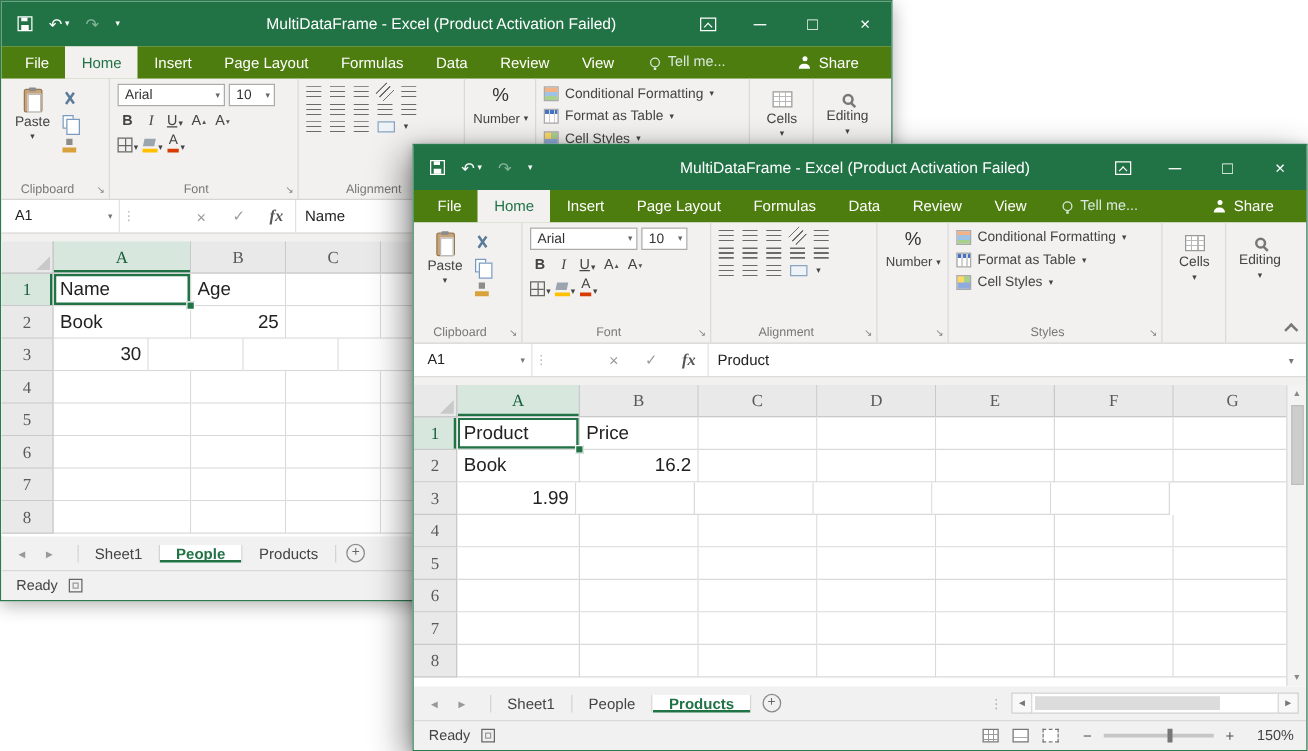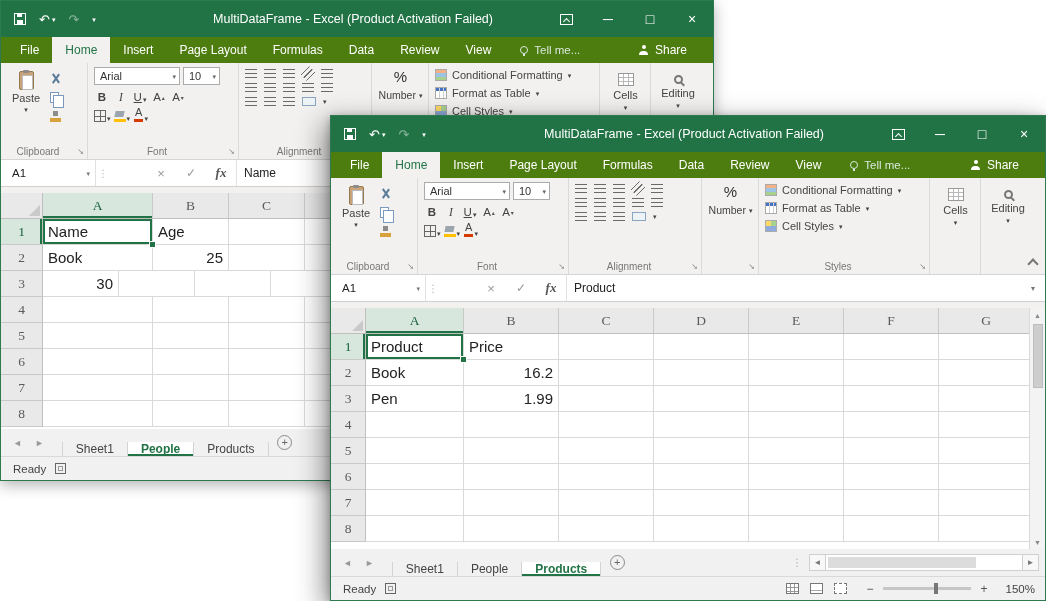--- a/index.html
+++ b/index.html
@@ -148,21 +148,21 @@
     background: #217346; border: 1px solid #fff; z-index: 3; }
   .vscroll { position: absolute; top: 6px; right: 0; bottom: 0; width: 16px; background: #f3f3f3;
     border-left: 1px solid #d9d9d9; display: flex; flex-direction: column; align-items: center; font-size: 7px; color: #888; }
   .vscroll .sarrow { height: 14px; display: flex; align-items: center; }
   .vthumb { width: 10px; height: 64px; background: #cdcdcd; border: 1px solid #bdbdbd; margin-top: 2px; }
   .vspace { flex: 1; }
 
   
   .tabbar { height: 27px; min-height: 27px; background: #f1f1f1; display: flex; align-items: stretch; font-size: 12px; color: #444; }
   .tabnav { display: flex; align-items: center; gap: 13px; padding: 0 12px; color: #999; font-size: 9px; }
-  .sheet-tabs { display: flex; align-items: flex-end; margin-left: 6px; }
+  .sheet-tabs { display: flex; align-items: center; margin-left: 6px; }
   .sheet-tab { padding: 0 13px; display: flex; align-items: center; border-right: 1px solid #d4d4d4; }
   .sheet-tab:first-child { border-left: 1px solid #d4d4d4; }
   .sheet-tab.active { background: #fff; color: #217346; font-weight: 700; box-shadow: inset 0 -2px 0 #217346; }
   .addsheet { width: 32px; display: flex; align-items: center; justify-content: center; }
   .plus-circle { width: 15px; height: 15px; border: 1px solid #8a8a8a; border-radius: 50%;
     display: flex; align-items: center; justify-content: center; font-size: 11px; color: #666; line-height: 1; }
   .tabsplit { margin-left: auto; display: flex; align-items: center; color: #aaa; font-size: 10px; padding: 0 7px; }
   .hscroll { display: flex; align-items: center; padding-right: 6px; }
   .hscroll .sarrow { width: 17px; height: 17px; border: 1px solid #d0d0d0; background: #f8f8f8;
     display: flex; align-items: center; justify-content: center; font-size: 8px; color: #777; }
@@ -770,23 +770,20 @@
             <span class="cv">16.2</span>
           </div>
           <div class="cell" style="width: 95px;"></div>
           <div class="cell" style="width: 95px;"></div>
           <div class="cell" style="width: 95px;"></div>
           <div class="cell" style="width: 95px;"></div>
           <div class="cell" style="width: 95px;"></div>
         </div>
         <div class="grid-row">
           <div class="row-hdr" style="width: 35px;">3</div>
-          <div class="cell" style="width: 98px;">
-            <span class="cv">Pen</span>
-          </div>
           <div class="cell num" style="width: 95px;">
             <span class="cv">1.99</span>
           </div>
           <div class="cell" style="width: 95px;"></div>
           <div class="cell" style="width: 95px;"></div>
           <div class="cell" style="width: 95px;"></div>
           <div class="cell" style="width: 95px;"></div>
           <div class="cell" style="width: 95px;"></div>
         </div>
         <div class="grid-row">

